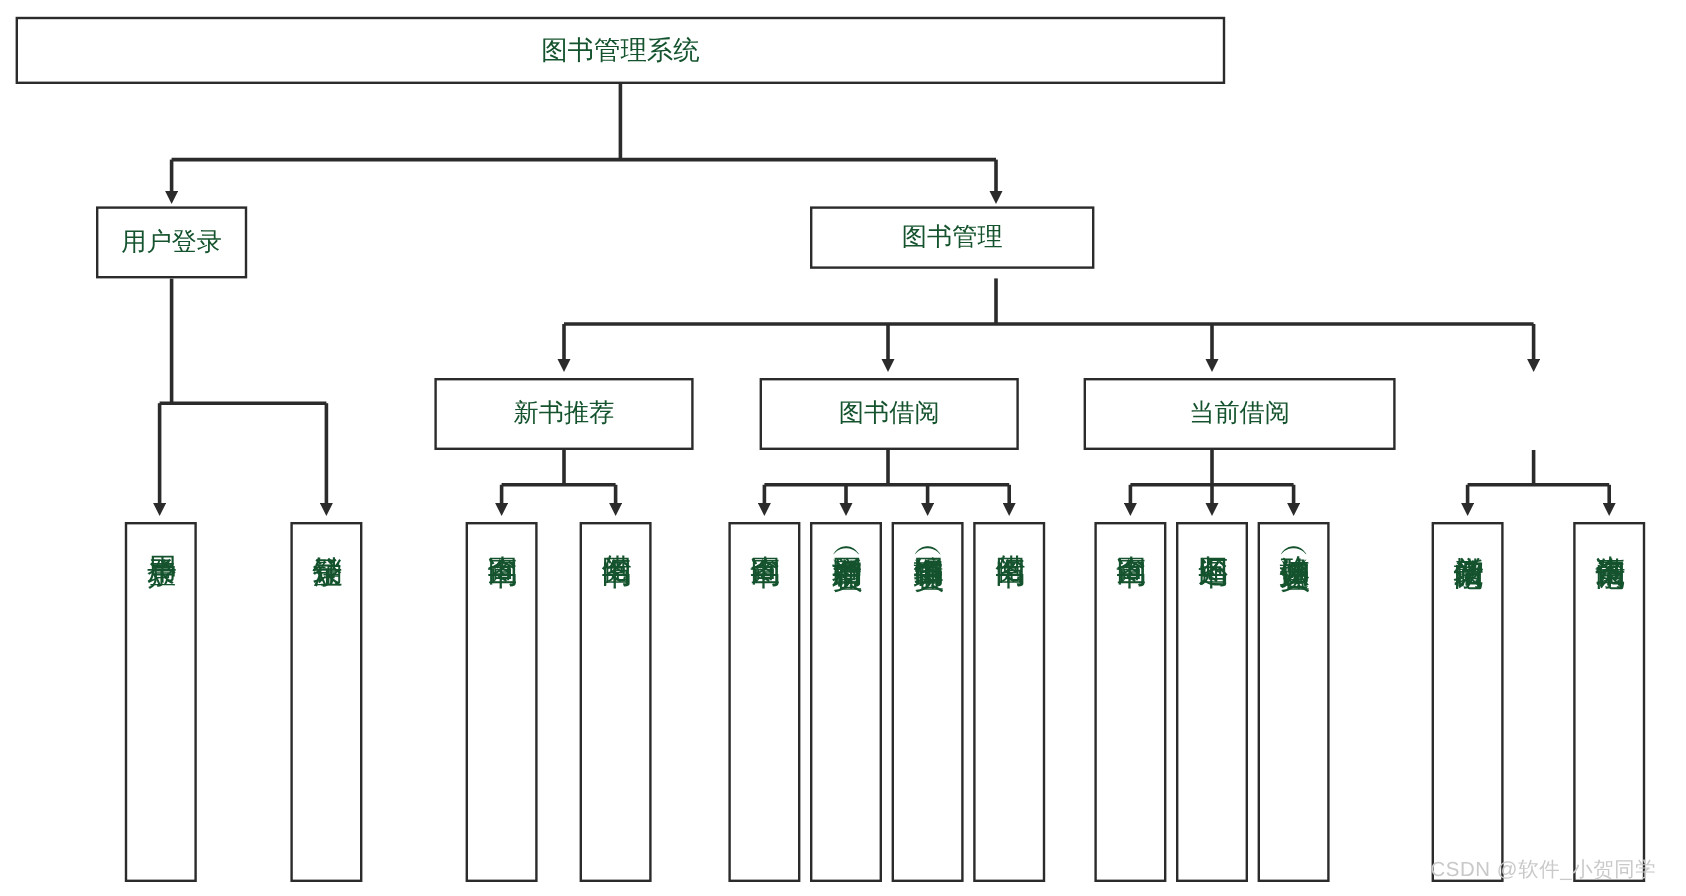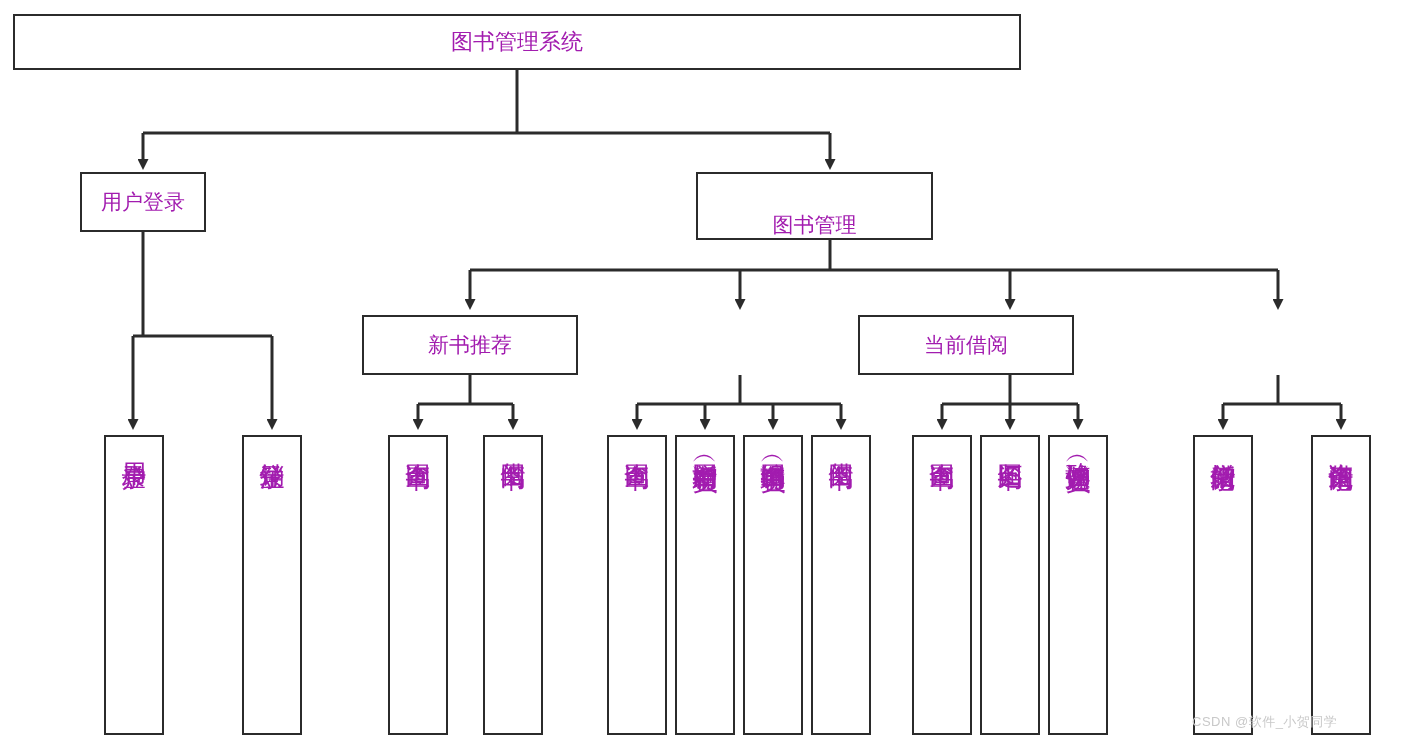--- a/index.html
+++ b/index.html
@@ -11,21 +11,21 @@
   #canvas{position:relative;width:1405px;height:747px;background:#fff;}
   svg#wires{position:absolute;left:0;top:0;width:1405px;height:747px;}
   .node{
     position:absolute;
     box-sizing:border-box;
     border:2px solid #2b2b2b;
     background:#ffffff;
     display:flex;
     align-items:center;
     justify-content:center;
-    color:#a21caf;
+    color:#14532d;
   }
   .node .lbl{
     display:block;
     text-align:center;
     line-height:1.18;
     white-space:nowrap;
   }
   
   .h-node .lbl{font-size:21px;}
   .root .lbl{font-size:22px;}
@@ -34,21 +34,21 @@
   .v-node .lbl{
     writing-mode:vertical-rl;
     text-orientation:upright;
     font-size:25px;
     letter-spacing:1px;
     line-height:1.0;
   }
   .watermark{
     position:absolute;
     color:#c9c9c9;
-    font-size:13px;
+    font-size:17px;
     white-space:nowrap;
     letter-spacing:0.5px;
     left:1192px;top:713px;
   }
 </style>
 </head>
 <body>
 
 <div id="canvas">
 
@@ -102,28 +102,31 @@
     </g>
   </svg>
 
   <div class="node h-node root" style="left:13px;top:14px;width:1008px;height:56px;">
     <span class="lbl">图书管理系统</span>
   </div>
 
   <div class="node h-node" style="left:80px;top:172px;width:126px;height:60px;">
     <span class="lbl">用户登录</span>
   </div>
-  <div class="node h-node" style="left:696px;top:172px;width:237px;height:68px;align-items:flex-end;">
+  <div class="node h-node" style="left:675px;top:172px;width:237px;height:52px;">
     <span class="lbl">图书管理</span>
   </div>
 
   <div class="node h-node" style="left:362px;top:315px;width:216px;height:60px;justify-content:center;">
     <span class="lbl">新书推荐</span>
   </div>
-  <div class="node h-node" style="left:858px;top:315px;width:216px;height:60px;">
+  <div class="node h-node" style="left:633px;top:315px;width:216px;height:60px;">
+    <span class="lbl">图书借阅</span>
+  </div>
+  <div class="node h-node" style="left:903px;top:315px;width:260px;height:60px;">
     <span class="lbl">当前借阅</span>
   </div>
 
   <div class="node v-node" style="left:104px;top:435px;width:60px;height:300px;">
     <span class="lbl">用户登录</span>
   </div>
   <div class="node v-node" style="left:242px;top:435px;width:60px;height:300px;">
     <span class="lbl">注销登录</span>
   </div>
 

